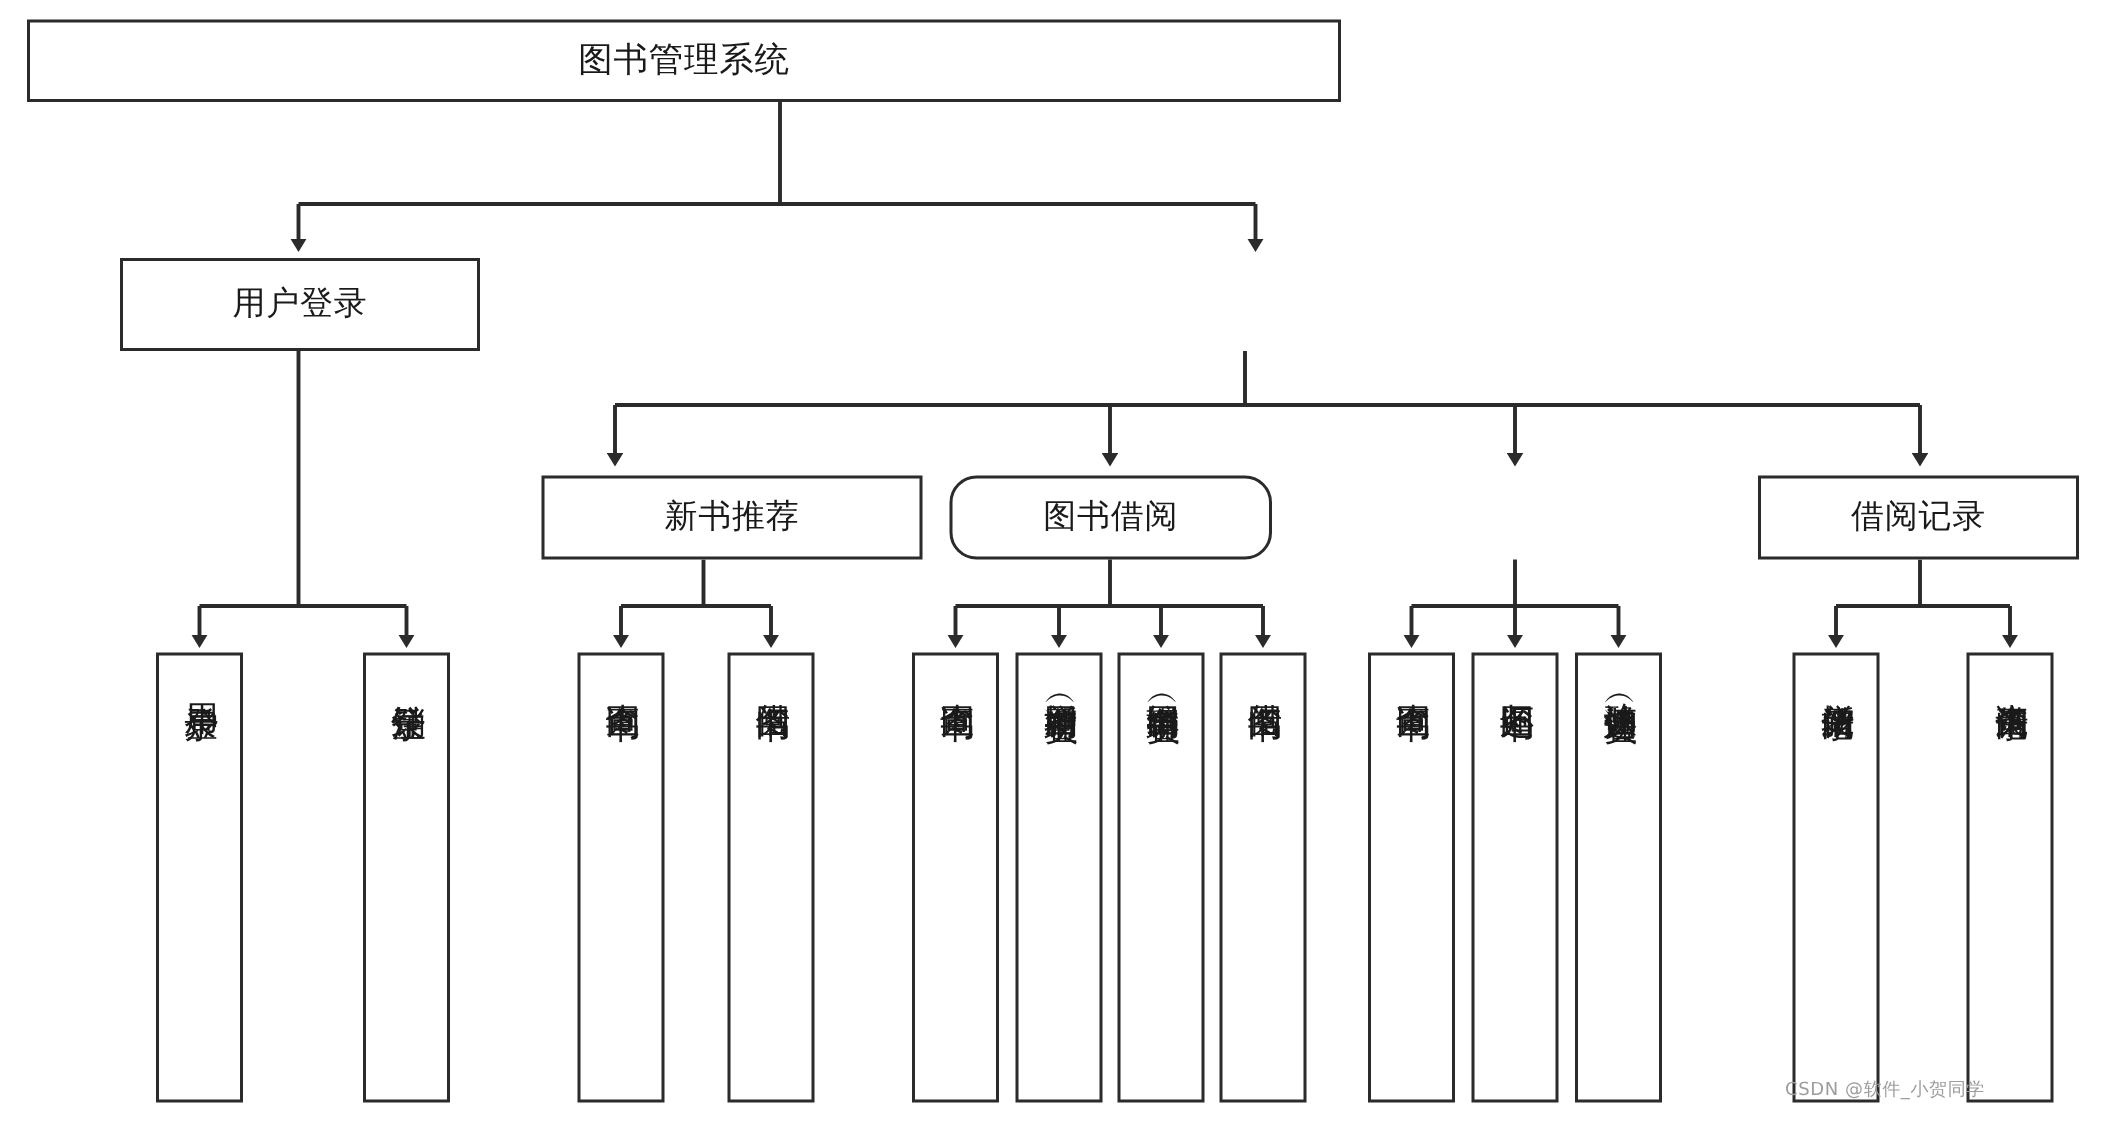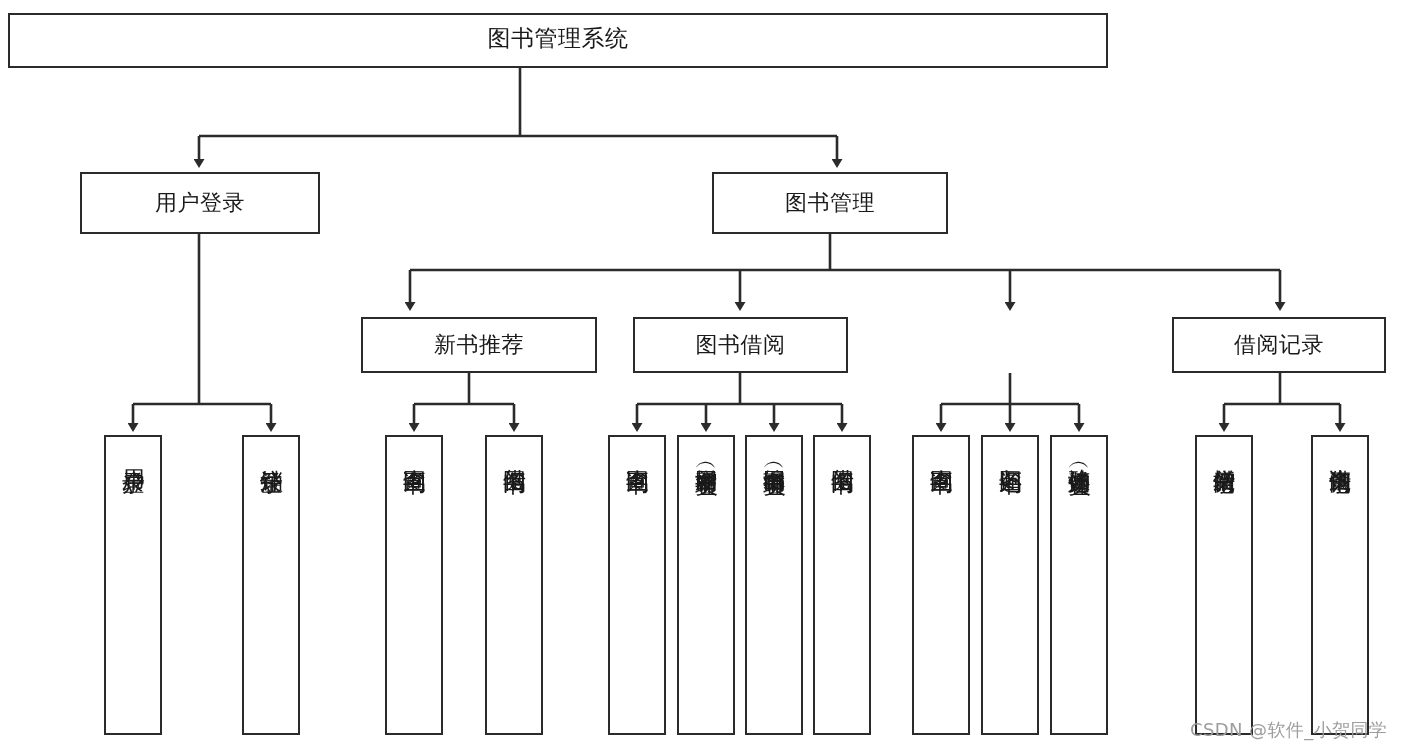--- a/index.html
+++ b/index.html
@@ -58,21 +58,21 @@
     writing-mode: vertical-rl;
     text-orientation: upright;
     font-size: 23px;
     line-height: 1.12;
     letter-spacing: 1px;
     white-space: nowrap;
   }
   .v-node.tall-text .label { font-size: 22px; }
   .watermark {
     position: absolute;
-    font-size: 18px;
+    font-size: 12px;
     color: #9d9d9d;
     white-space: nowrap;
     letter-spacing: 0.4px;
   }
 </style>
 </head>
 <body>
 
 <div id="canvas">
 
@@ -120,37 +120,34 @@
       <path d="M1079,404 L1079,424" marker-end="url(#arrow)"></path>
 
       <path d="M1280,373 L1280,404"></path>
       <path d="M1224,404 L1340,404"></path>
       <path d="M1224,404 L1224,424" marker-end="url(#arrow)"></path>
       <path d="M1340,404 L1340,424" marker-end="url(#arrow)"></path>
 
     </g>
   </svg>
 
-  <div class="node h-node root" style="left:8px; top:13px; width:1100px; height:55px;font-family:Liberation Mono, monospace;">
+  <div class="node h-node root" style="left:18px; top:13px; width:876px; height:55px;">
     <span class="label">图书管理系统</span>
   </div>
 
   <div class="node h-node" style="left:80px; top:172px; width:240px; height:62px;">
     <span class="label">用户登录</span>
   </div>
 
-  <div class="node h-node" style="left:712px; top:172px; width:236px; height:62px;">
-    <span class="label">图书管理</span>
-  </div>
-
-  <div class="node h-node" style="left:361px; top:317px; width:236px; height:56px;">
+
+  <div class="node h-node" style="left:361px; top:317px; width:254px; height:56px;">
     <span class="label">新书推荐</span>
   </div>
 
-  <div class="node h-node" style="left:633px; top:317px; width:215px; height:56px;">
+  <div class="node h-node" style="left:633px; top:317px; width:215px; height:56px;border-radius:18px;">
     <span class="label">图书借阅</span>
   </div>
 
 
   <div class="node h-node" style="left:1172px; top:317px; width:214px; height:56px;">
     <span class="label">借阅记录</span>
   </div>
 
   <div class="node v-node" style="left:104px; top:435px; width:58px; height:300px;">
     <span class="label">用户登录</span>

